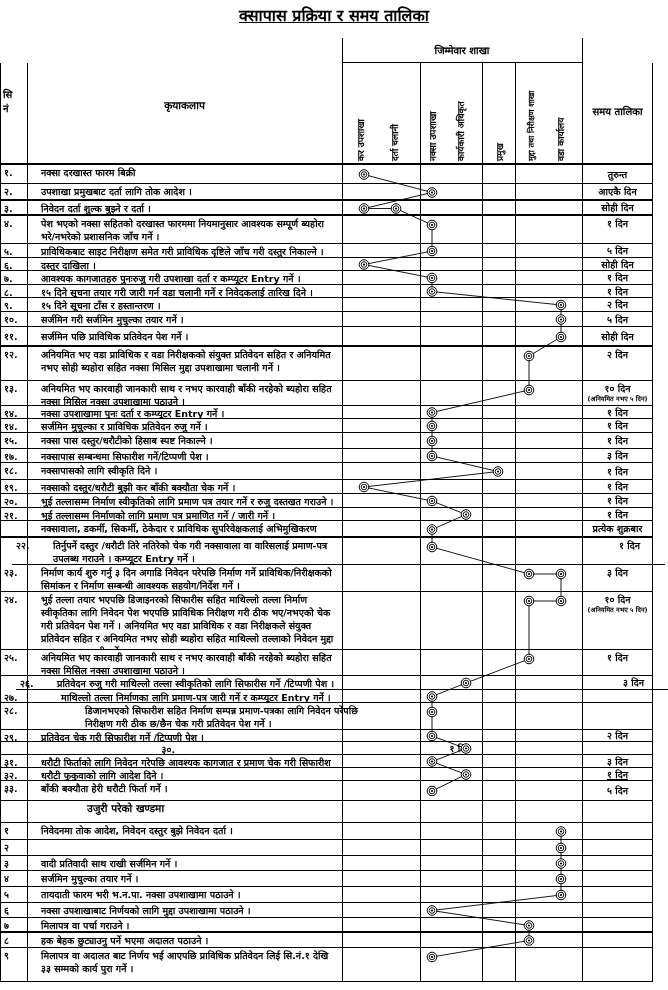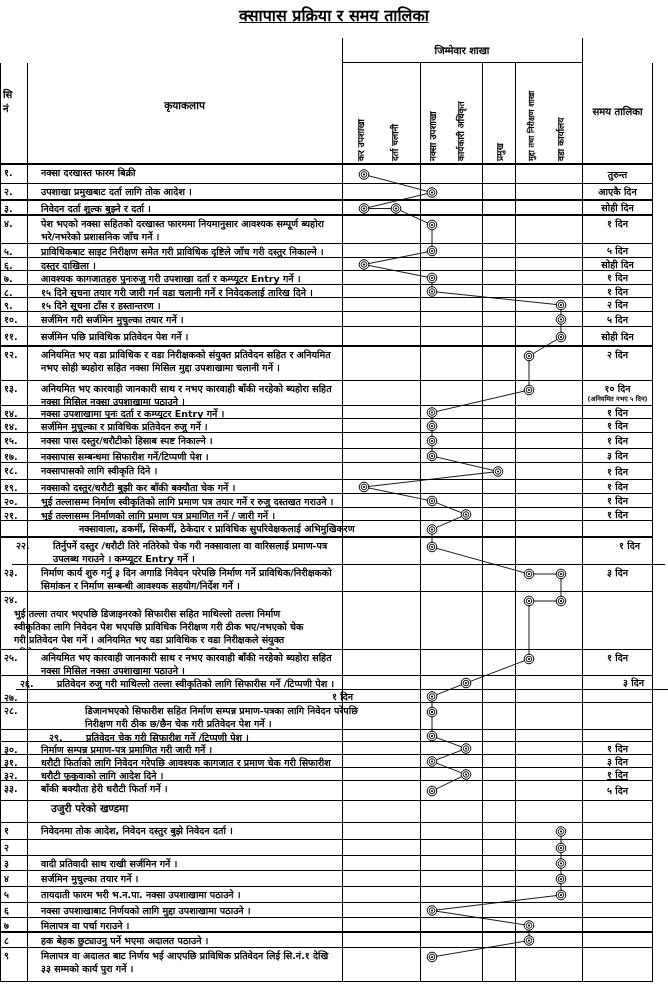--- a/index.html
+++ b/index.html
@@ -218,21 +218,21 @@
         </div>
       </div>
       <div class="row" style="height: 13px;">
         <div class="c-sn">२१.</div>
         <div class="c-act">भुई तल्लासम्म निर्माणको लागि प्रमाण पत्र प्रमाणित गर्ने / जारी गर्ने ।</div>
         <div class="c-flow"></div>
         <div class="c-time">
           <div class="tv">१ दिन</div>
         </div>
       </div>
-      <div class="row thick" style="height: 17px; gap: 38px;">
+      <div class="row thick" style="height: 17px;">
         <div class="c-sn"></div>
         <div class="c-act">नक्सावाला, डकर्मी, सिकर्मी, ठेकेदार र प्राविधिक सुपरिवेक्षकलाई अभिमुखिकरण</div>
         <div class="c-flow"></div>
         <div class="c-time">
           <div class="tv">प्रत्येक शुक्रबार</div>
         </div>
       </div>
       <div class="row tall" style="height: 27px; margin-left: 12px;">
         <div class="c-sn">२२.</div>
         <div class="c-act">तिर्नुपर्ने दस्तुर /धरौटी तिरे नतिरेको चेक गरी नक्सावाला वा वारिसलाई प्रमाण-पत्र उपलब्ध गराउने । कम्प्यूटर Entry गर्ने ।</div>
@@ -242,21 +242,21 @@
         </div>
       </div>
       <div class="row tall" style="height: 27px;">
         <div class="c-sn">२३.</div>
         <div class="c-act">निर्माण कार्य शुरु गर्नु ३ दिन अगाडि निवेदन परेपछि निर्माण गर्ने प्राविधिक/निरीक्षकको सिमांकन र निर्माण सम्बन्धी आवश्यक सहयोग/निर्देश गर्ने ।</div>
         <div class="c-flow"></div>
         <div class="c-time">
           <div class="tv">३ दिन</div>
         </div>
       </div>
-      <div class="row tall" style="height: 58px; flex-direction: column;">
+      <div class="row tall" style="height: 58px;">
         <div class="c-sn">२४.</div>
         <div class="c-act">भुई तल्ला तयार भएपछि डिजाइनरको सिफारीस सहित माथिल्लो तल्ला निर्माण स्वीकृतिका लागि निवेदन पेश भएपछि प्राविधिक निरीक्षण गरी ठीक भए/नभएको चेक गरी प्रतिवेदन पेश गर्ने । अनियमित भए वडा प्राविधिक र वडा निरीक्षकले संयुक्त प्रतिवेदन सहित र अनियमित नभए सोही ब्यहोरा सहित माथिल्लो तल्लाको निवेदन मुद्दा उपशाखामा चलानी गर्ने ।</div>
         <div class="c-flow"></div>
         <div class="c-time">
           <div class="tv">१० दिन</div>
           <div class="note">(अनियमित नभए ५ दिन)</div>
         </div>
       </div>
       <div class="row tall" style="height: 26px;">
         <div class="c-sn">२५.</div>
@@ -269,44 +269,44 @@
       <div class="row" style="height: 14px; margin-left: 16px;">
         <div class="c-sn">२६.</div>
         <div class="c-act">प्रतिवेदन रुजु गरी माथिल्लो तल्ला स्वीकृतिको लागि सिफारीस गर्ने /टिप्पणी पेश ।</div>
         <div class="c-flow"></div>
         <div class="c-time">
           <div class="tv">३ दिन</div>
         </div>
       </div>
       <div class="row" style="height: 13px; gap: 20px;">
         <div class="c-sn">२७.</div>
+        <div class="c-act">माथिल्लो तल्ला निर्माणका लागि प्रमाण-पत्र जारी गर्ने र कम्प्यूटर Entry गर्ने ।</div>
         <div class="c-flow"></div>
         <div class="c-time">
           <div class="tv">१ दिन</div>
         </div>
       </div>
       <div class="row tall" style="height: 27px; gap: 44px;">
         <div class="c-sn">२८.</div>
         <div class="c-act">डिजानभएको सिफारीश सहित निर्माण सम्पन्न प्रमाण-पत्रका लागि निवेदन परेपछि निरीक्षण गरी ठीक छ/छैन चेक गरी प्रतिवेदन पेश गर्ने ।</div>
         <div class="c-flow"></div>
         <div class="c-time">
           <div class="tv">३ दिन</div>
         </div>
       </div>
-      <div class="row" style="height: 12px; padding-left: 45px;">
+      <div class="row" style="height: 12px;">
         <div class="c-sn">२९.</div>
         <div class="c-act">प्रतिवेदन चेक गरी सिफारीश गर्ने /टिप्पणी पेश ।</div>
         <div class="c-flow"></div>
         <div class="c-time">
           <div class="tv">२ दिन</div>
         </div>
       </div>
       <div class="row" style="height: 13px; justify-content: center;">
         <div class="c-sn">३०.</div>
-        <div class="c-act">निर्माण सम्पन्न प्रमाण-पत्र प्रमाणित गरी जारी गर्ने ।</div>
         <div class="c-flow"></div>
         <div class="c-time">
           <div class="tv">१ दिन</div>
         </div>
       </div>
       <div class="row" style="height: 13px;">
         <div class="c-sn">३१.</div>
         <div class="c-act">धरौटी फिर्ताको लागि निवेदन गरेपछि आवश्यक कागजात र प्रमाण चेक गरी सिफारीश गर्ने ।</div>
         <div class="c-flow"></div>
         <div class="c-time">
@@ -322,21 +322,21 @@
         </div>
       </div>
       <div class="row" style="height: 20px;">
         <div class="c-sn">३३.</div>
         <div class="c-act">बाँकी बक्यौता हेरी धरौटी फिर्ता गर्ने ।</div>
         <div class="c-flow"></div>
         <div class="c-time">
           <div class="tv">५ दिन</div>
         </div>
       </div>
-      <div class="row heading-row" style="height: 22px;">
+      <div class="row heading-row" style="height: 22px; padding-left: 36px;">
         <div class="c-sn"></div>
         <div class="c-act">उजुरी परेको खण्डमा</div>
         <div class="c-flow"></div>
         <div class="c-time"></div>
       </div>
       <div class="row" style="height: 17px;">
         <div class="c-sn">१</div>
         <div class="c-act">निवेदनमा तोक आदेश, निवेदन दस्तुर बुझे निवेदन दर्ता ।</div>
         <div class="c-flow"></div>
         <div class="c-time"></div>

